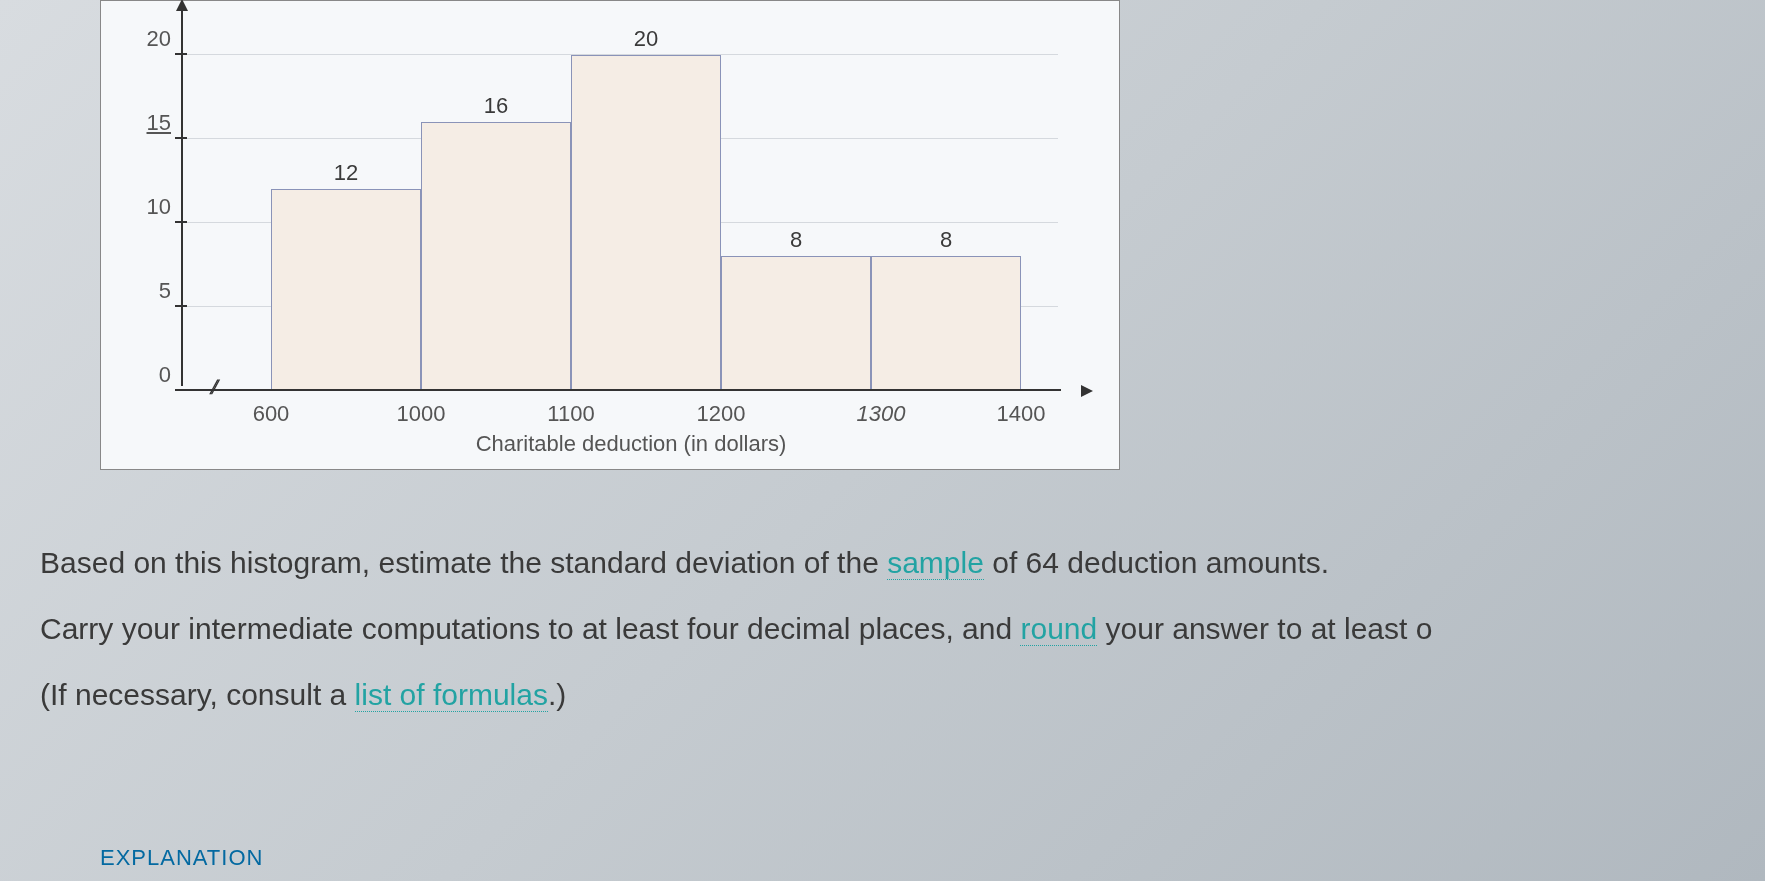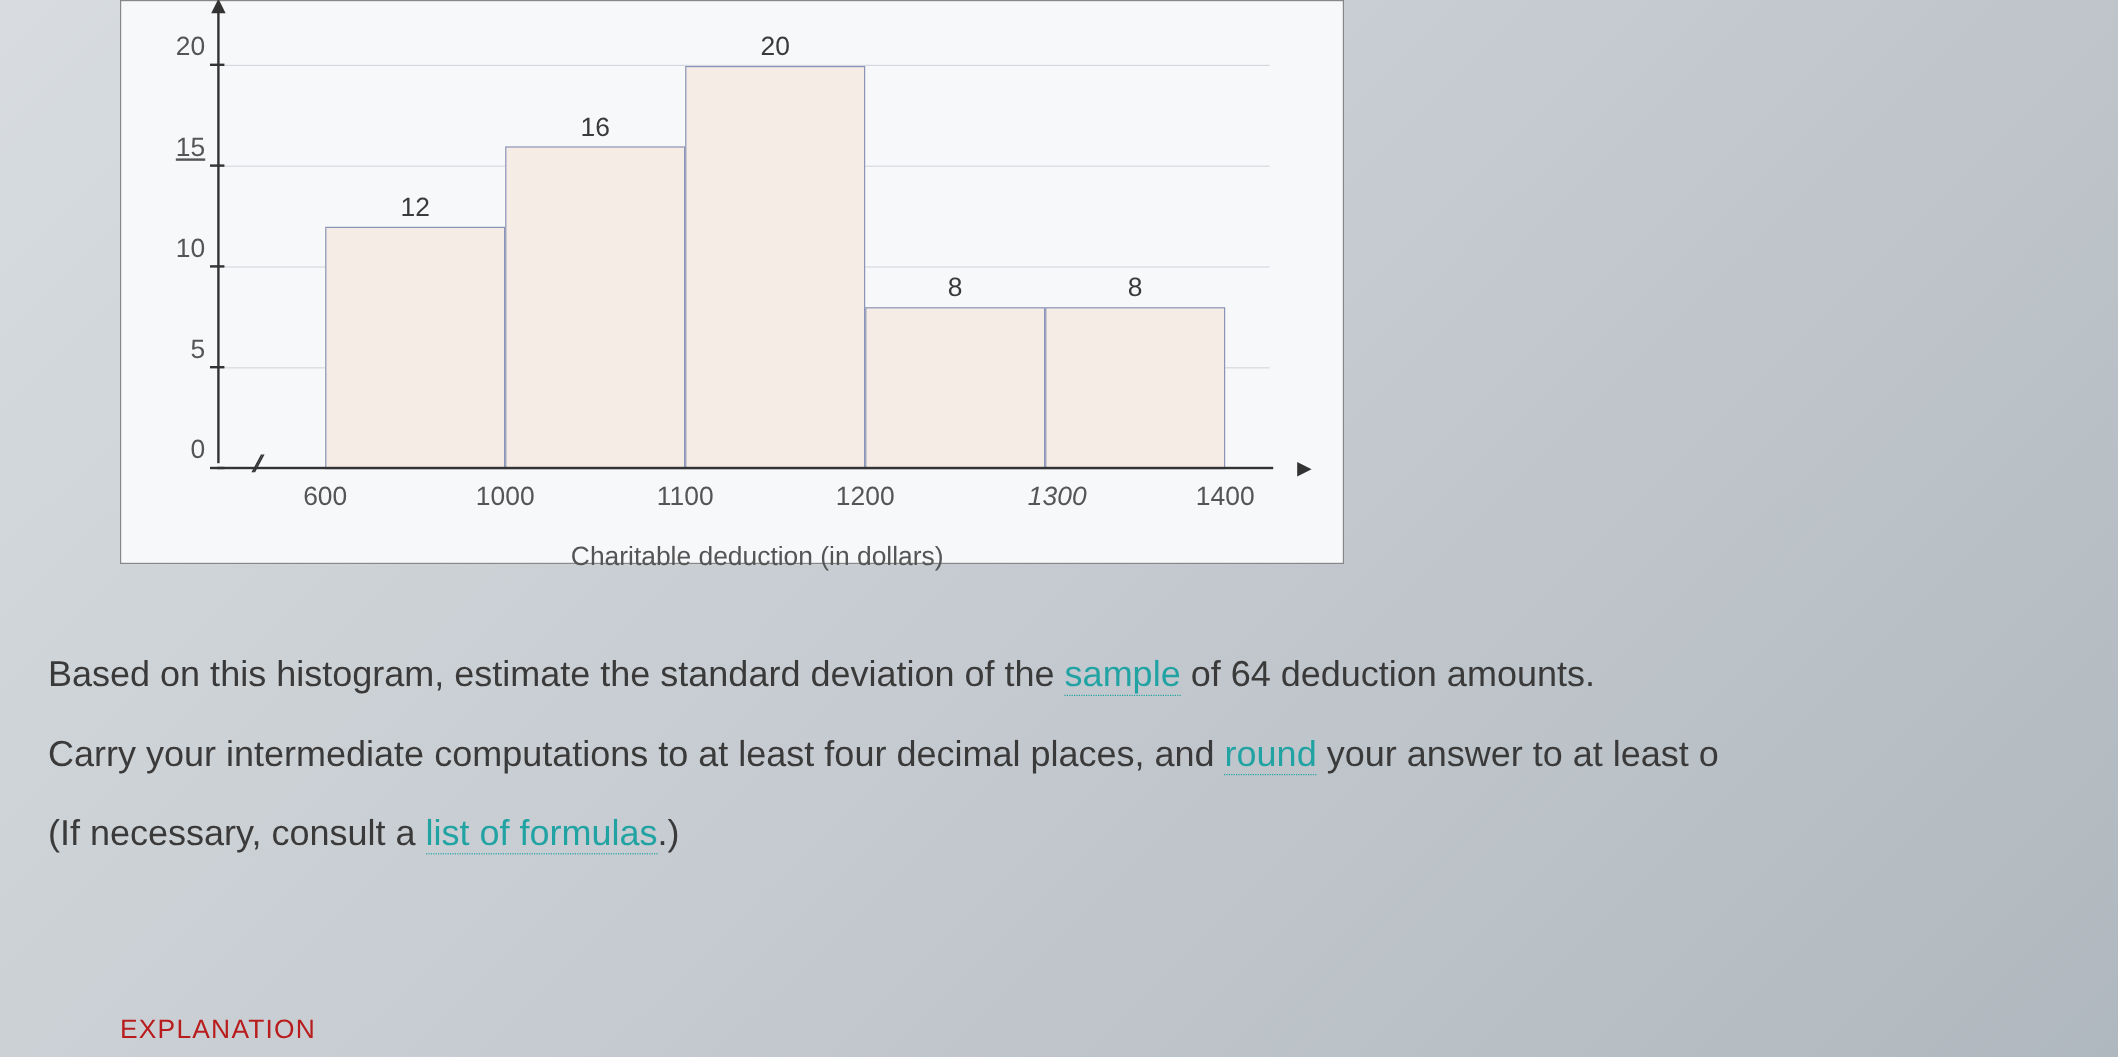--- a/index.html
+++ b/index.html
@@ -119,21 +119,21 @@
   }
   .x-tick-label {
     position: absolute;
     top: 390px;
     font-size: 22px;
     color: #555;
     transform: translateX(-50%);
   }
   .x-axis-title {
     position: absolute;
-    top: 440px;
+    top: 420px;
     font-size: 22px;
     color: #555;
     width: 900px;
     text-align: center;
   }
   .question-text {
     position: absolute;
     left: 40px;
     top: 530px;
     width: 1700px;
@@ -144,21 +144,21 @@
   .question-text a {
     color: #22a3a3;
     border-bottom: 1px dotted #22a3a3;
     text-decoration: none;
   }
   .explanation {
     position: absolute;
     left: 100px;
     bottom: 10px;
     font-size: 22px;
-    color: #b91c1c;
+    color: #0369a1;
     letter-spacing: 1px;
   }
 </style>
 </head>
 <body>
 
 <div class="page">
 
   <div class="chart-container">
     <div class="plot-area">

